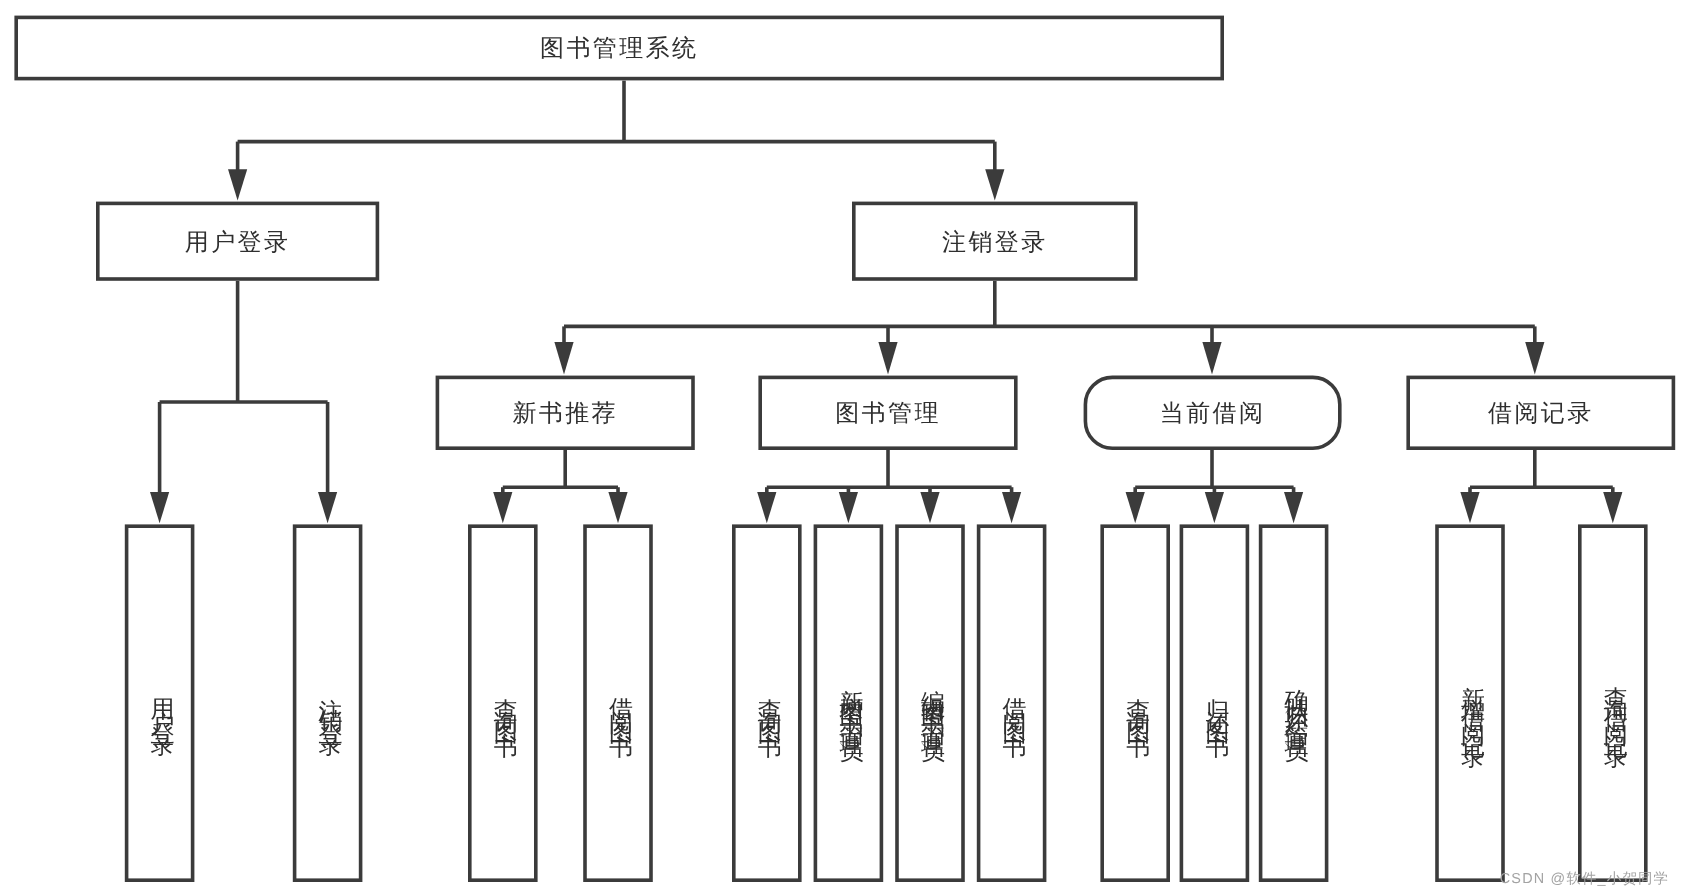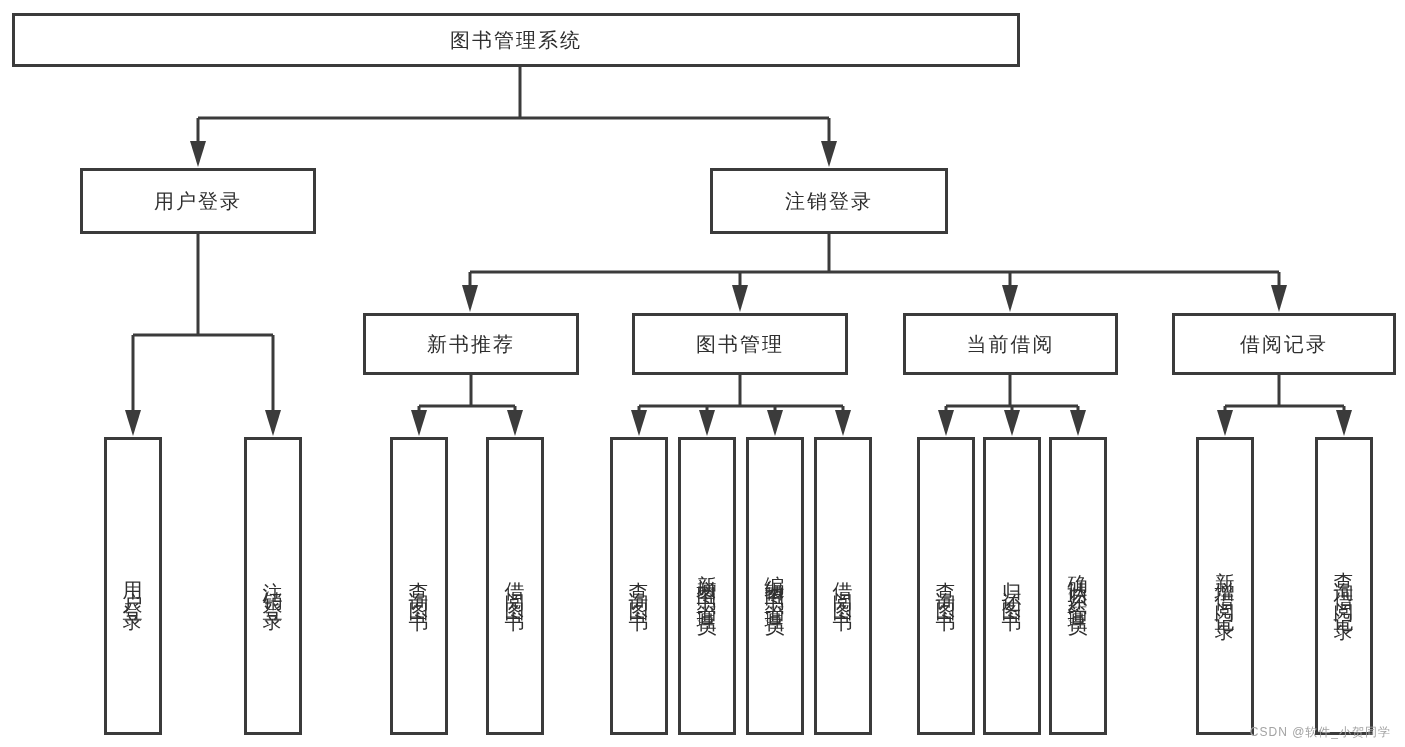--- a/index.html
+++ b/index.html
@@ -21,28 +21,29 @@
   .node{
     position:absolute;
     box-sizing:border-box;
     border:3px solid var(--line);
     background:var(--bg);
     display:flex;align-items:center;justify-content:center;
     font-size:20px;
     letter-spacing:2px;
     z-index:1;
     text-align:center;
+    font-family:Liberation Mono, monospace;
   }
   .lvl1{left:12px;top:13px;width:1008px;height:54px;}
   .lvl2a{left:80px;top:168px;width:236px;height:66px;}
   .lvl2b{left:710px;top:168px;width:238px;height:66px;}
   .lvl3{top:313px;height:62px;}
   .l3a{left:363px;width:216px;}
   .l3b{left:632px;width:216px;}
-  .l3c{left:903px;width:215px;}
+  .l3c{left:903px;width:215px;border-radius:24px;}
   .l3d{left:1172px;width:224px;}
   .leaf{
     top:437px;height:298px;width:58px;
     writing-mode:vertical-rl;
     text-orientation:mixed;
     letter-spacing:10px;
     line-height:1;
   }
   .f1a{left:104px;} .f1b{left:244px;}
   .f2a{left:390px;} .f2b{left:486px;}

